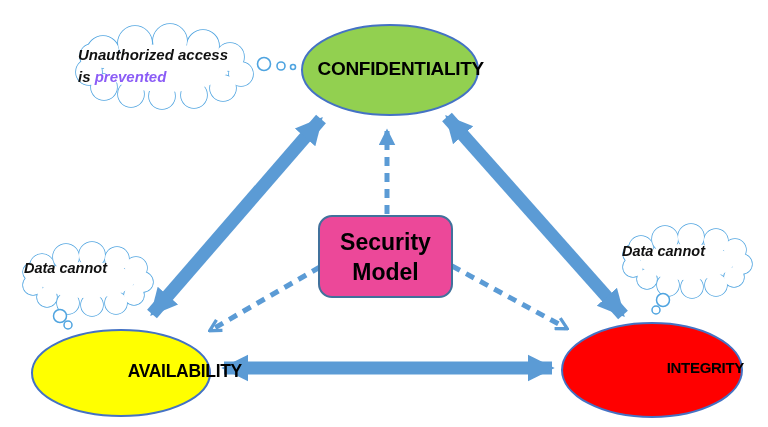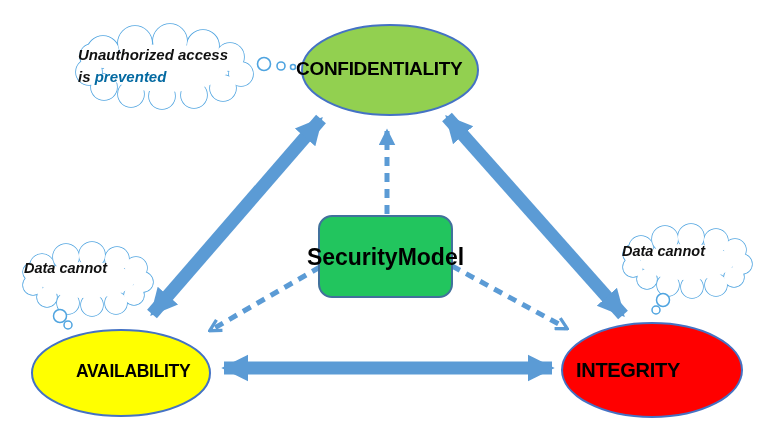--- a/index.html
+++ b/index.html
@@ -2,38 +2,38 @@
 <html><head>
 <meta charset="utf-8">
 <style>
   html,body{margin:0;padding:0;background:#ffffff;}
   .canvas{
     position:relative;width:768px;height:427px;background:#ffffff;overflow:hidden;
     font-family:"Liberation Sans",sans-serif;
   }
   .layer{position:absolute;left:0;top:0;}
   .node-label{
-    position:absolute;text-align:left;font-weight:bold;color:#000;
+    position:absolute;text-align:right;font-weight:bold;color:#000;
     letter-spacing:-0.3px;white-space:nowrap;
   }
   .label-confidentiality{left:296px;top:58px;width:188px;font-size:19px;}
-  .label-availability{left:32px;top:361px;width:210px;font-size:17.5px;margin-left:44px;}
-  .label-integrity{left:576px;top:359px;width:180px;font-size:20px;}
+  .label-availability{left:32px;top:361px;width:210px;font-size:17.5px;}
+  .label-integrity{left:564px;top:359px;width:180px;font-size:15px;}
   .center-box{
     position:absolute;left:318px;top:215px;width:135px;height:83px;
-    background:#22c55e;border:2.5px solid #41719C;border-radius:14px;
-    display:flex;flex-direction:row;justify-content:center;align-items:center;
+    background:#ec4899;border:2.5px solid #41719C;border-radius:14px;
+    display:flex;flex-direction:column;justify-content:center;align-items:center;
     box-sizing:border-box;
   }
   .center-box .line{font-weight:bold;font-size:23px;line-height:30px;color:#000;}
   .cloud-text{
     position:absolute;text-align:left;font-weight:bold;font-style:italic;color:#111;
     white-space:nowrap;
   }
-  .cloud-text .hl{color:#0369a1;}
+  .cloud-text .hl{color:#8b5cf6;}
   .ct-top{left:78px;top:44px;width:165px;font-size:15px;line-height:22px;}
   .ct-left{left:24px;top:258px;width:122px;font-size:14.5px;line-height:21px;}
   .ct-right{left:622px;top:241px;width:122px;font-size:14.5px;line-height:21px;}
 </style>
 </head>
 <body>
 
 <div class="canvas">
 
   <svg class="layer" width="768" height="427" viewBox="0 0 768 427">

